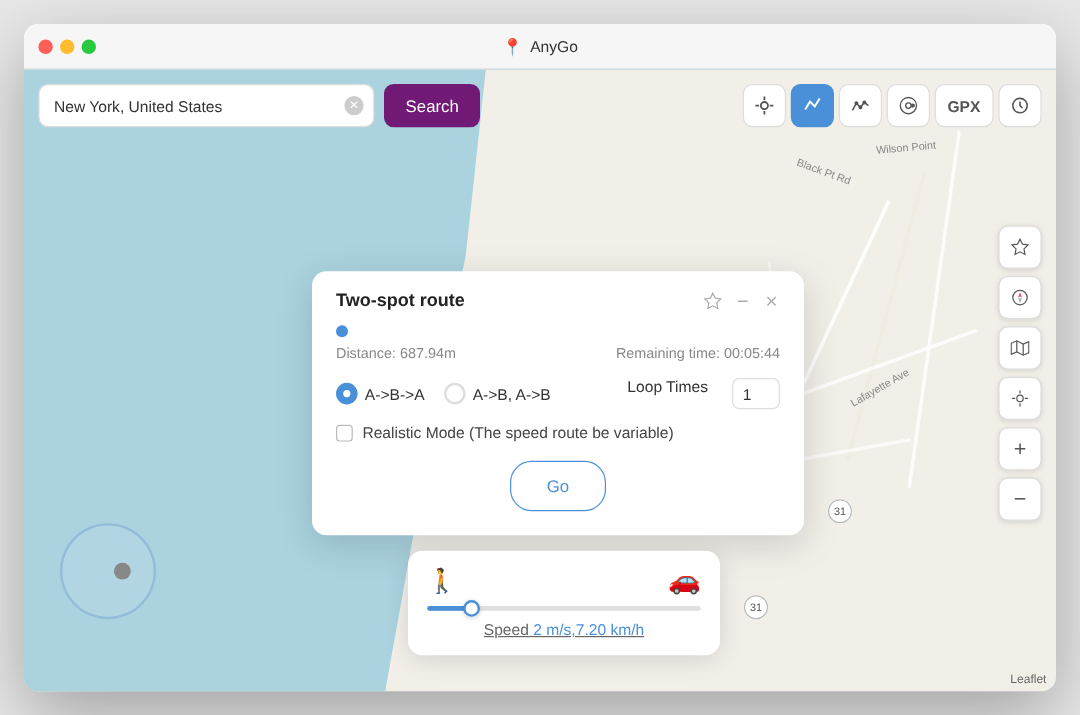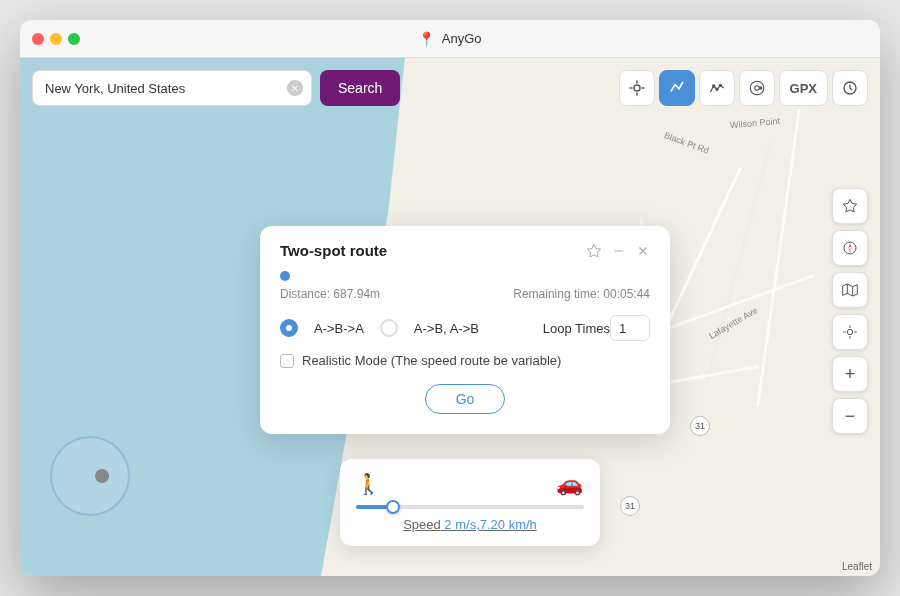--- a/index.html
+++ b/index.html
@@ -256,21 +256,21 @@
     .route-options {
       display: flex;
       align-items: center;
       gap: 16px;
       margin-bottom: 12px;
     }
 
     .radio-option {
       display: flex;
       align-items: center;
-      gap: 16px;
+      gap: 6px;
       cursor: pointer;
     }
 
     .radio-circle {
       width: 18px;
       height: 18px;
       border-radius: 50%;
       border: 2px solid #ddd;
       display: flex;
       align-items: center;
@@ -291,22 +291,21 @@
       border-radius: 50%;
     }
 
     .radio-label {
       font-size: 13px;
       color: #333;
     }
 
     .loop-times-group {
       display: flex;
-      align-items: center;
-      gap: 0;
+      gap: 20px;
       margin-left: auto;
     }
 
     .loop-label {
       font-size: 13px;
       color: #333;
       font-weight: 500;
     }
 
     .loop-input {
@@ -336,21 +335,21 @@
 
     .realistic-label {
       font-size: 13px;
       color: #444;
     }
 
     .go-btn {
       display: block;
       margin: 0 auto;
       width: 80px;
-      height: 30px;
+      height: 42px;
       background: #fff;
       border: 1.5px solid #4a90d9;
       border-radius: 18px;
       color: #4a90d9;
       font-size: 14px;
       font-weight: 500;
       cursor: pointer;
     }
 
     

